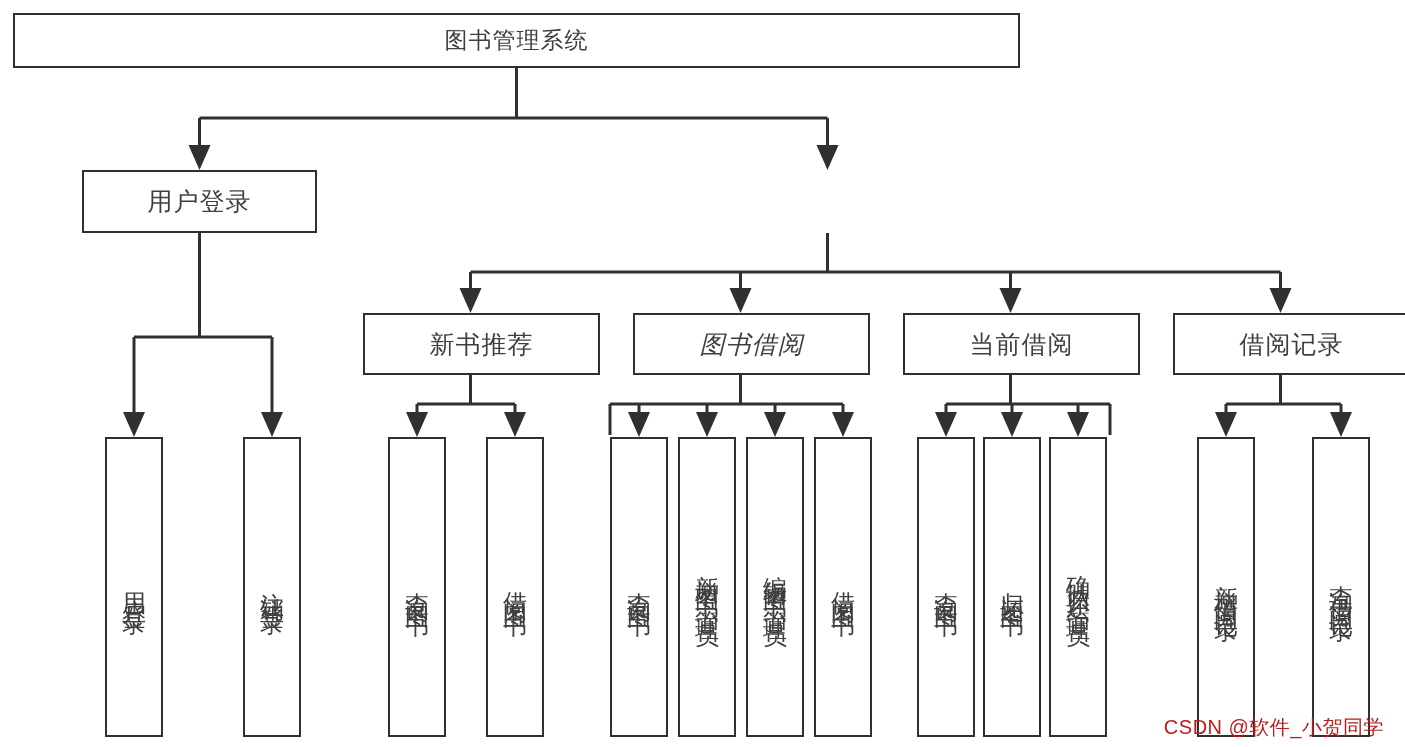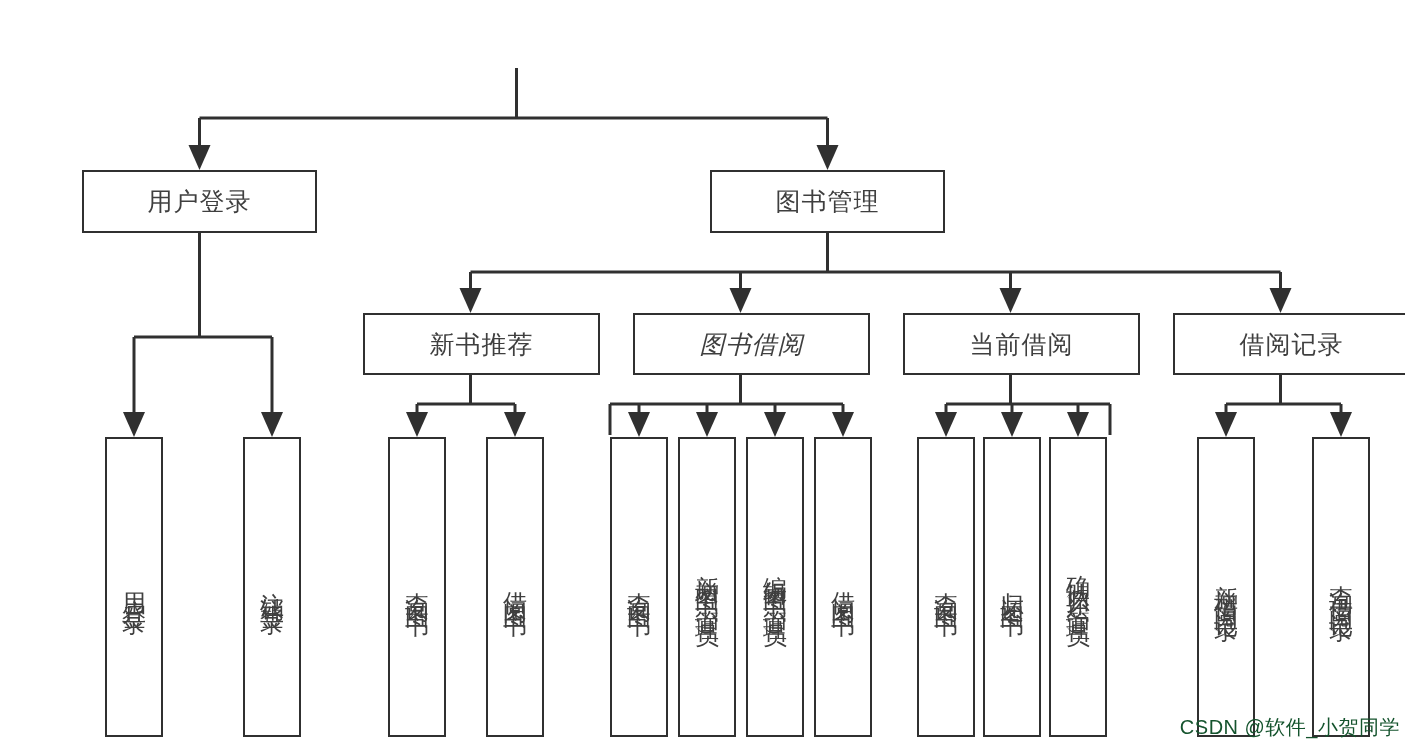--- a/index.html
+++ b/index.html
@@ -52,24 +52,24 @@
   .node.leaf {
     width: 58px; height: 300px; top: 437px;
     writing-mode: vertical-rl;
     text-orientation: mixed;
     font-size: 24px;
     letter-spacing: 7px;
     white-space: normal;
   }
   .watermark {
     position: absolute;
-    right: 5px;
+    right: 21px;
     bottom: 6px;
     font-size: 20px;
-    color: #14532d;
+    color: #b91c1c;
     letter-spacing: 0.5px;
   }
 </style>
 </head>
 <body>
 
 <div class="canvas">
 
   <svg class="connectors" viewBox="0 0 1405 747" xmlns="http://www.w3.org/2000/svg" aria-hidden="true">
     <g stroke="#303030" stroke-width="3" fill="none">
@@ -132,23 +132,23 @@
       <polygon points="764,412 786,412 775,437"></polygon>
       <polygon points="832,412 854,412 843,437"></polygon>
       <polygon points="935,412 957,412 946,437"></polygon>
       <polygon points="1001,412 1023,412 1012,437"></polygon>
       <polygon points="1067,412 1089,412 1078,437"></polygon>
       <polygon points="1215,412 1237,412 1226,437"></polygon>
       <polygon points="1330,412 1352,412 1341,437"></polygon>
     </g>
   </svg>
 
+  <div class="node root">图书管理系统</div>
 
   <div class="node branch" style="left:82px;">用户登录</div>
-  <div class="node branch" style="left:710px;">图书管理</div>
 
   <div class="node group" style="left:363px;">新书推荐</div>
   <div class="node group" style="left:633px;font-style:italic;">图书借阅</div>
   <div class="node group" style="left:903px;">当前借阅</div>
   <div class="node group" style="left:1173px;text-align:right;">借阅记录</div>
 
   <div class="node leaf" style="left:105px;">用户登录</div>
   <div class="node leaf" style="left:243px;">注销登录</div>
 
   <div class="node leaf" style="left:388px;">查询图书</div>

